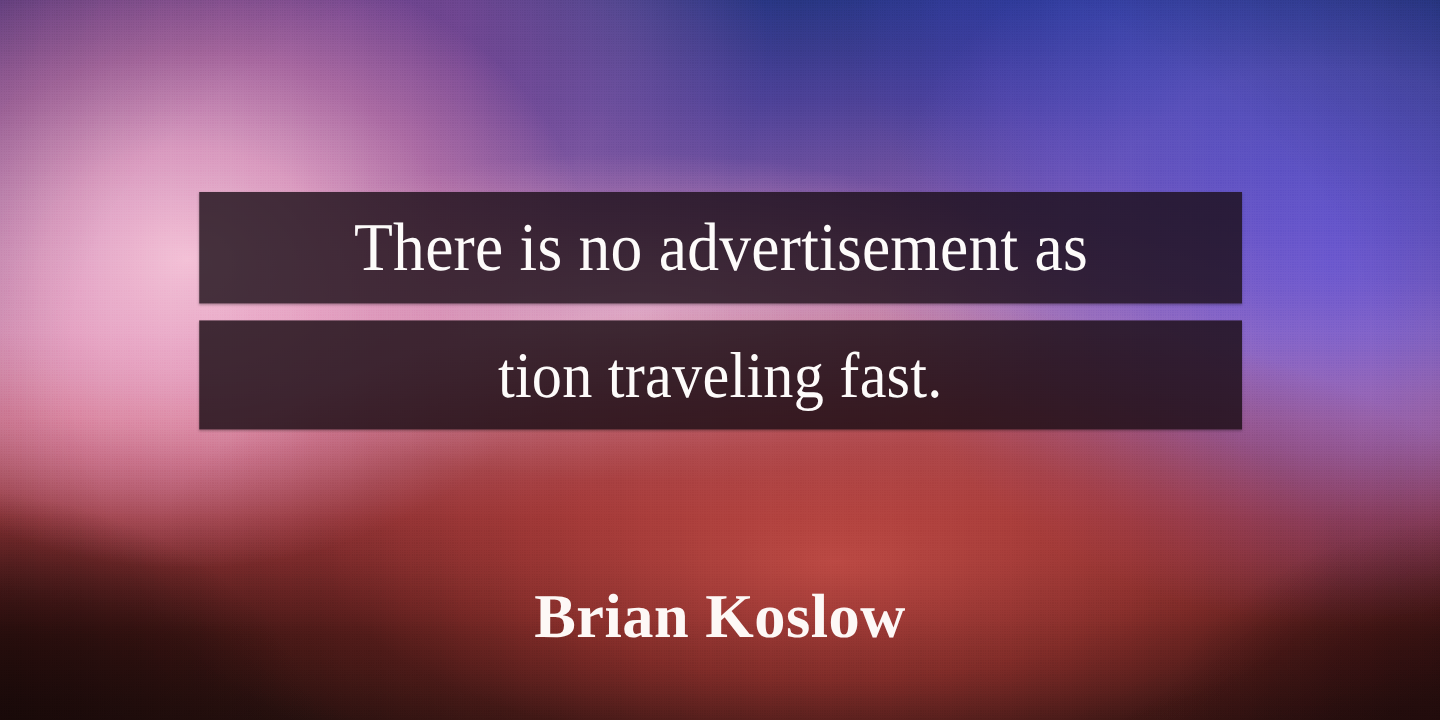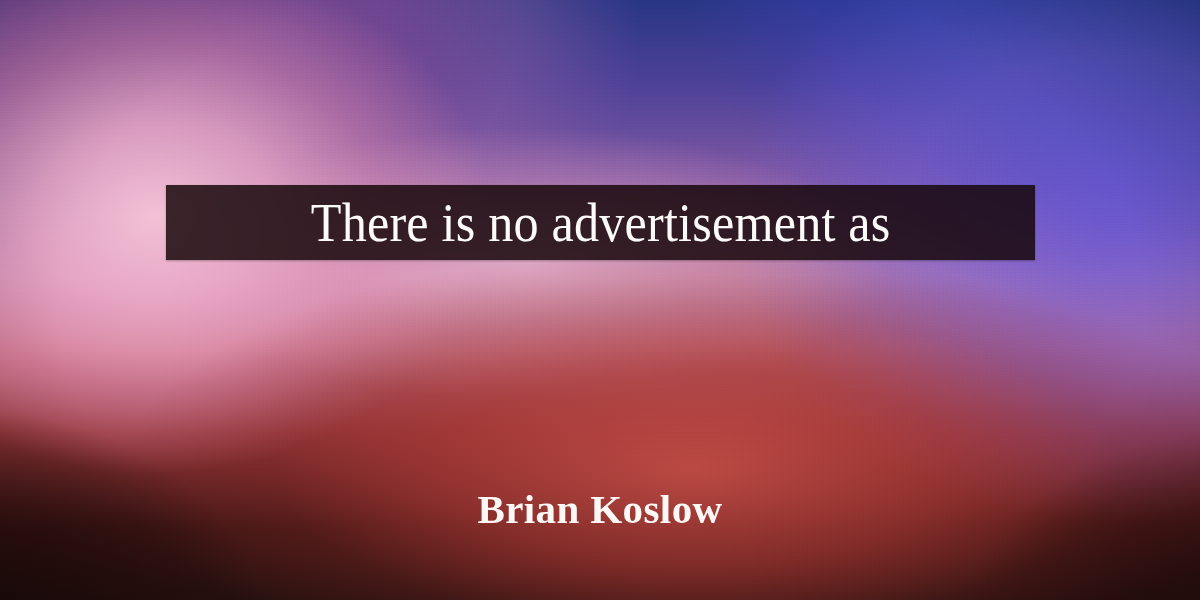--- a/index.html
+++ b/index.html
@@ -117,21 +117,20 @@
   }
 
   .quote-band {
     height: 93px;
     margin-bottom: 14px;
     display: flex;
     align-items: center;
     justify-content: center;
     background: rgba(26,14,22,0.80);
     box-shadow: 0 1px 2px rgba(0,0,0,0.28);
-    margin-top: 25px;
   }
 
   .quote-band:last-child {
     height: 75px;
     margin-bottom: 0;
     background: rgba(22,6,8,0.84);
   }
 
   .quote-band:nth-child(2) {
     height: 91px;
@@ -156,21 +155,21 @@
 
   
   #author {
     position: absolute;
     left: 0;
     right: 0;
     top: 485px;
     text-align: center;
     color: #fdf8f6;
     font-family: "Liberation Serif", "DejaVu Serif", serif;
-    font-size: 41px;
+    font-size: 52px;
     font-weight: bold;
     letter-spacing: 0.4px;
     white-space: nowrap;
   }
 </style>
 </head>
 <body>
 
 <div id="card">
 
@@ -184,18 +183,21 @@
   <div class="bg-layer" id="bg-vignette"></div>
   <div class="bg-layer" id="bg-grain"></div>
 
   <div id="quote-block">
 
     <div class="quote-band">
       <span class="quote-line">There is no advertisement as</span>
     </div>
 
 
+    <div class="quote-band">
+      <span class="quote-line">tion traveling fast.</span>
+    </div>
 
   </div>
 
   <div id="author">Brian Koslow</div>
 
 </div>
 
 </body></html>

